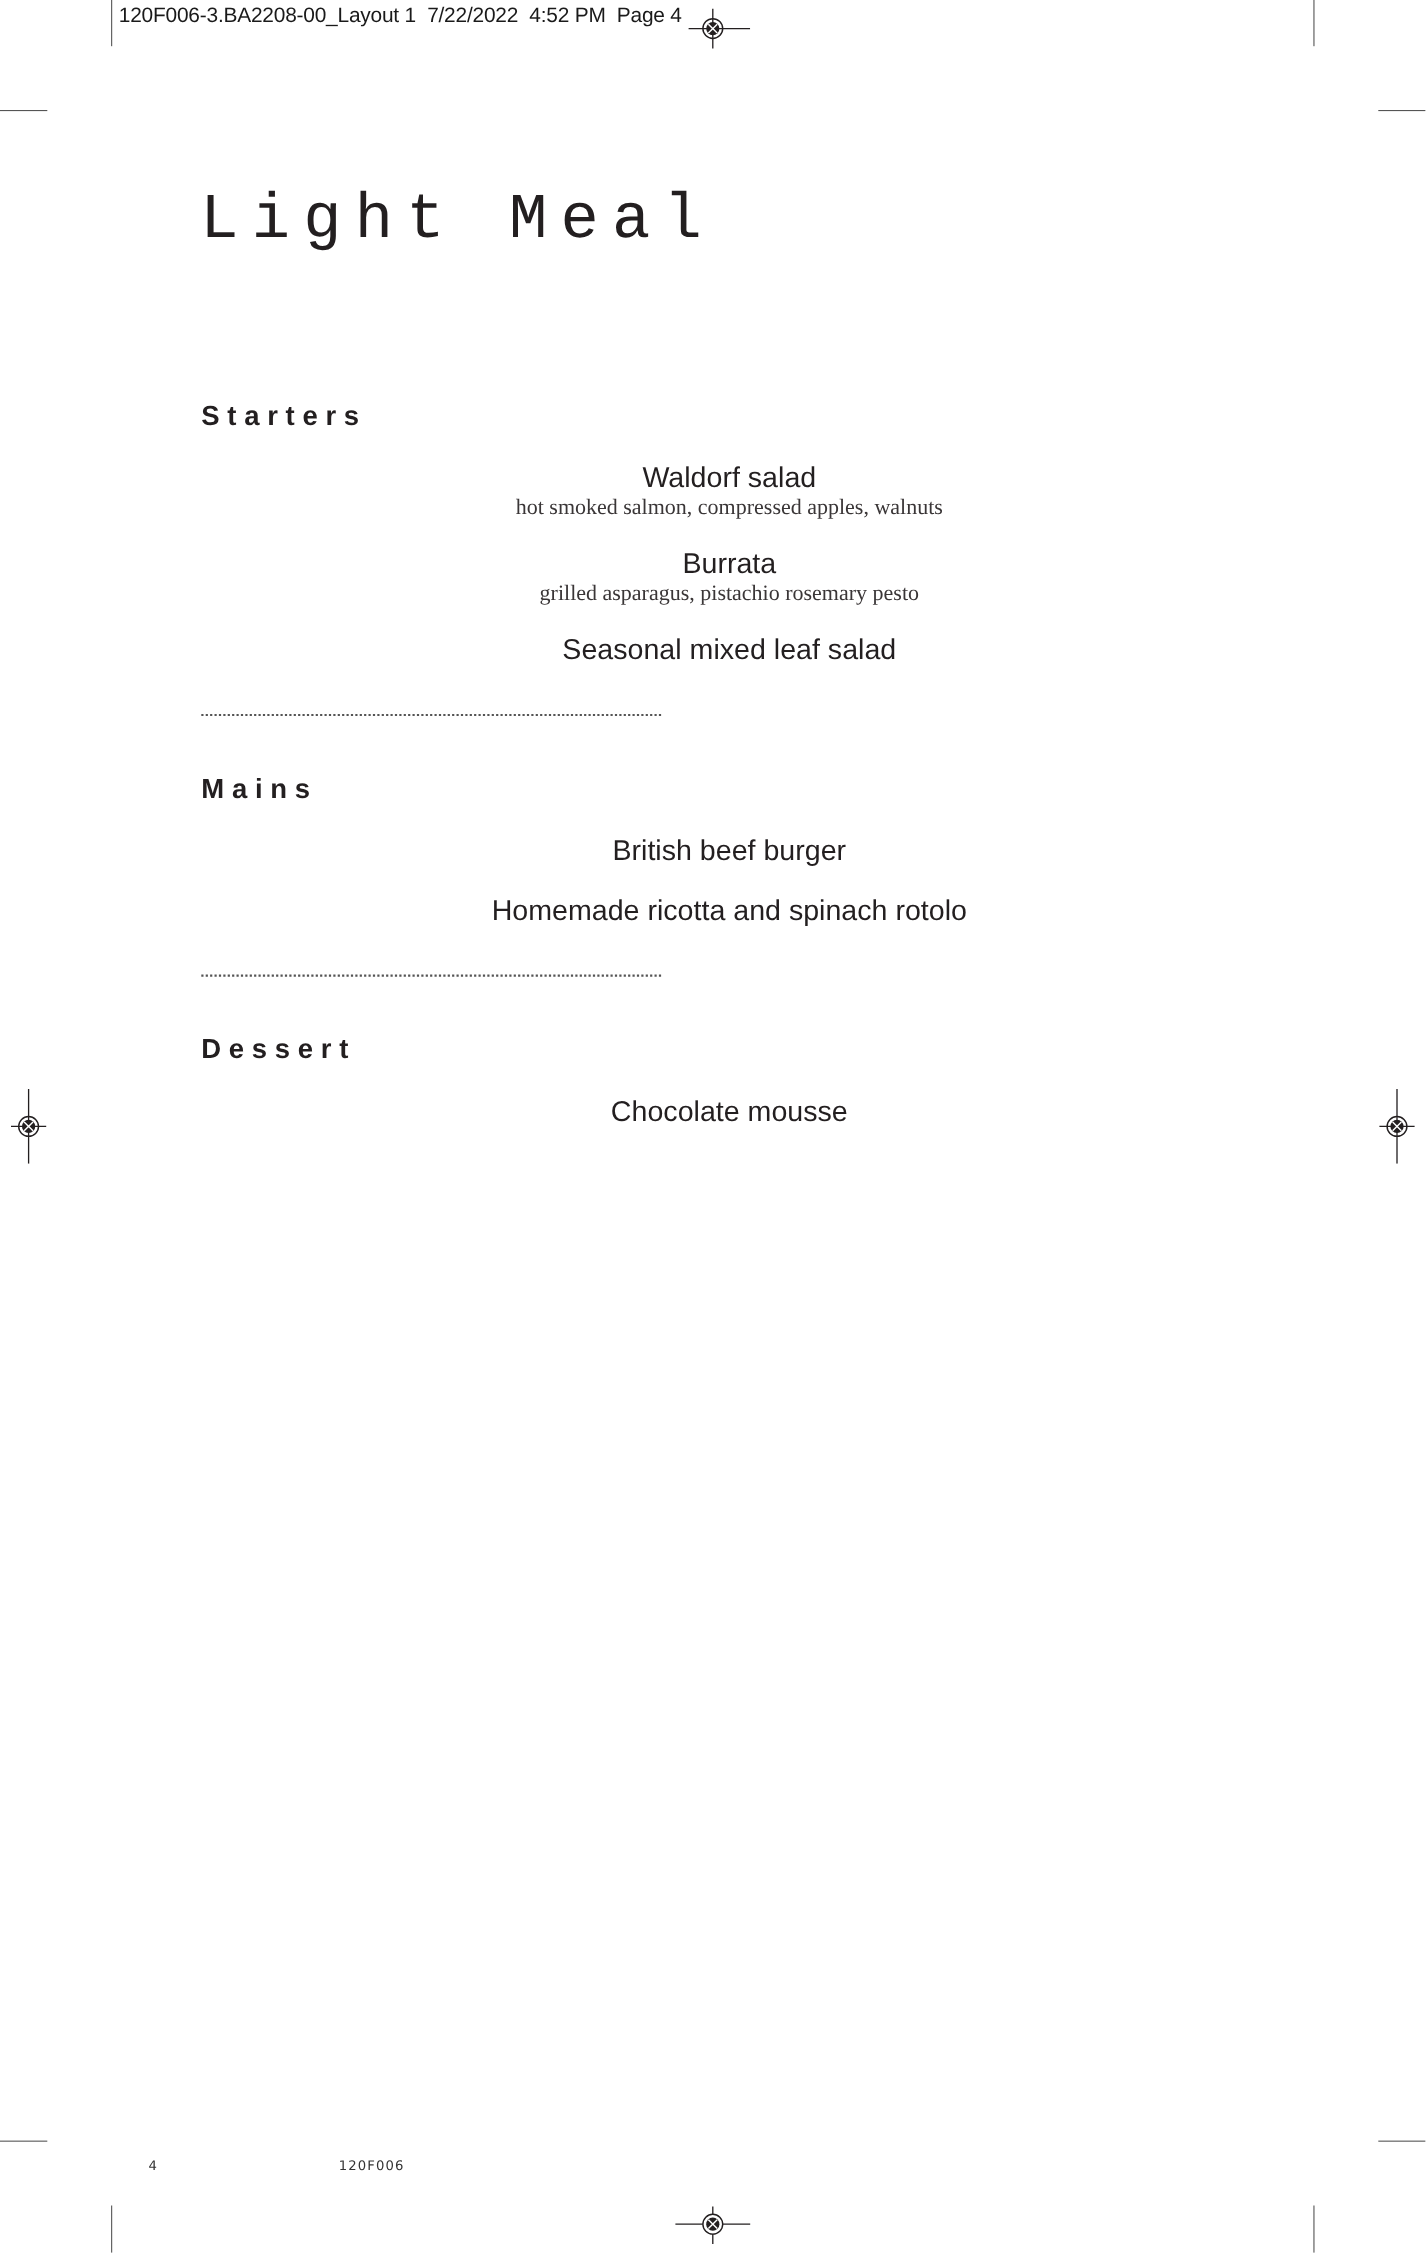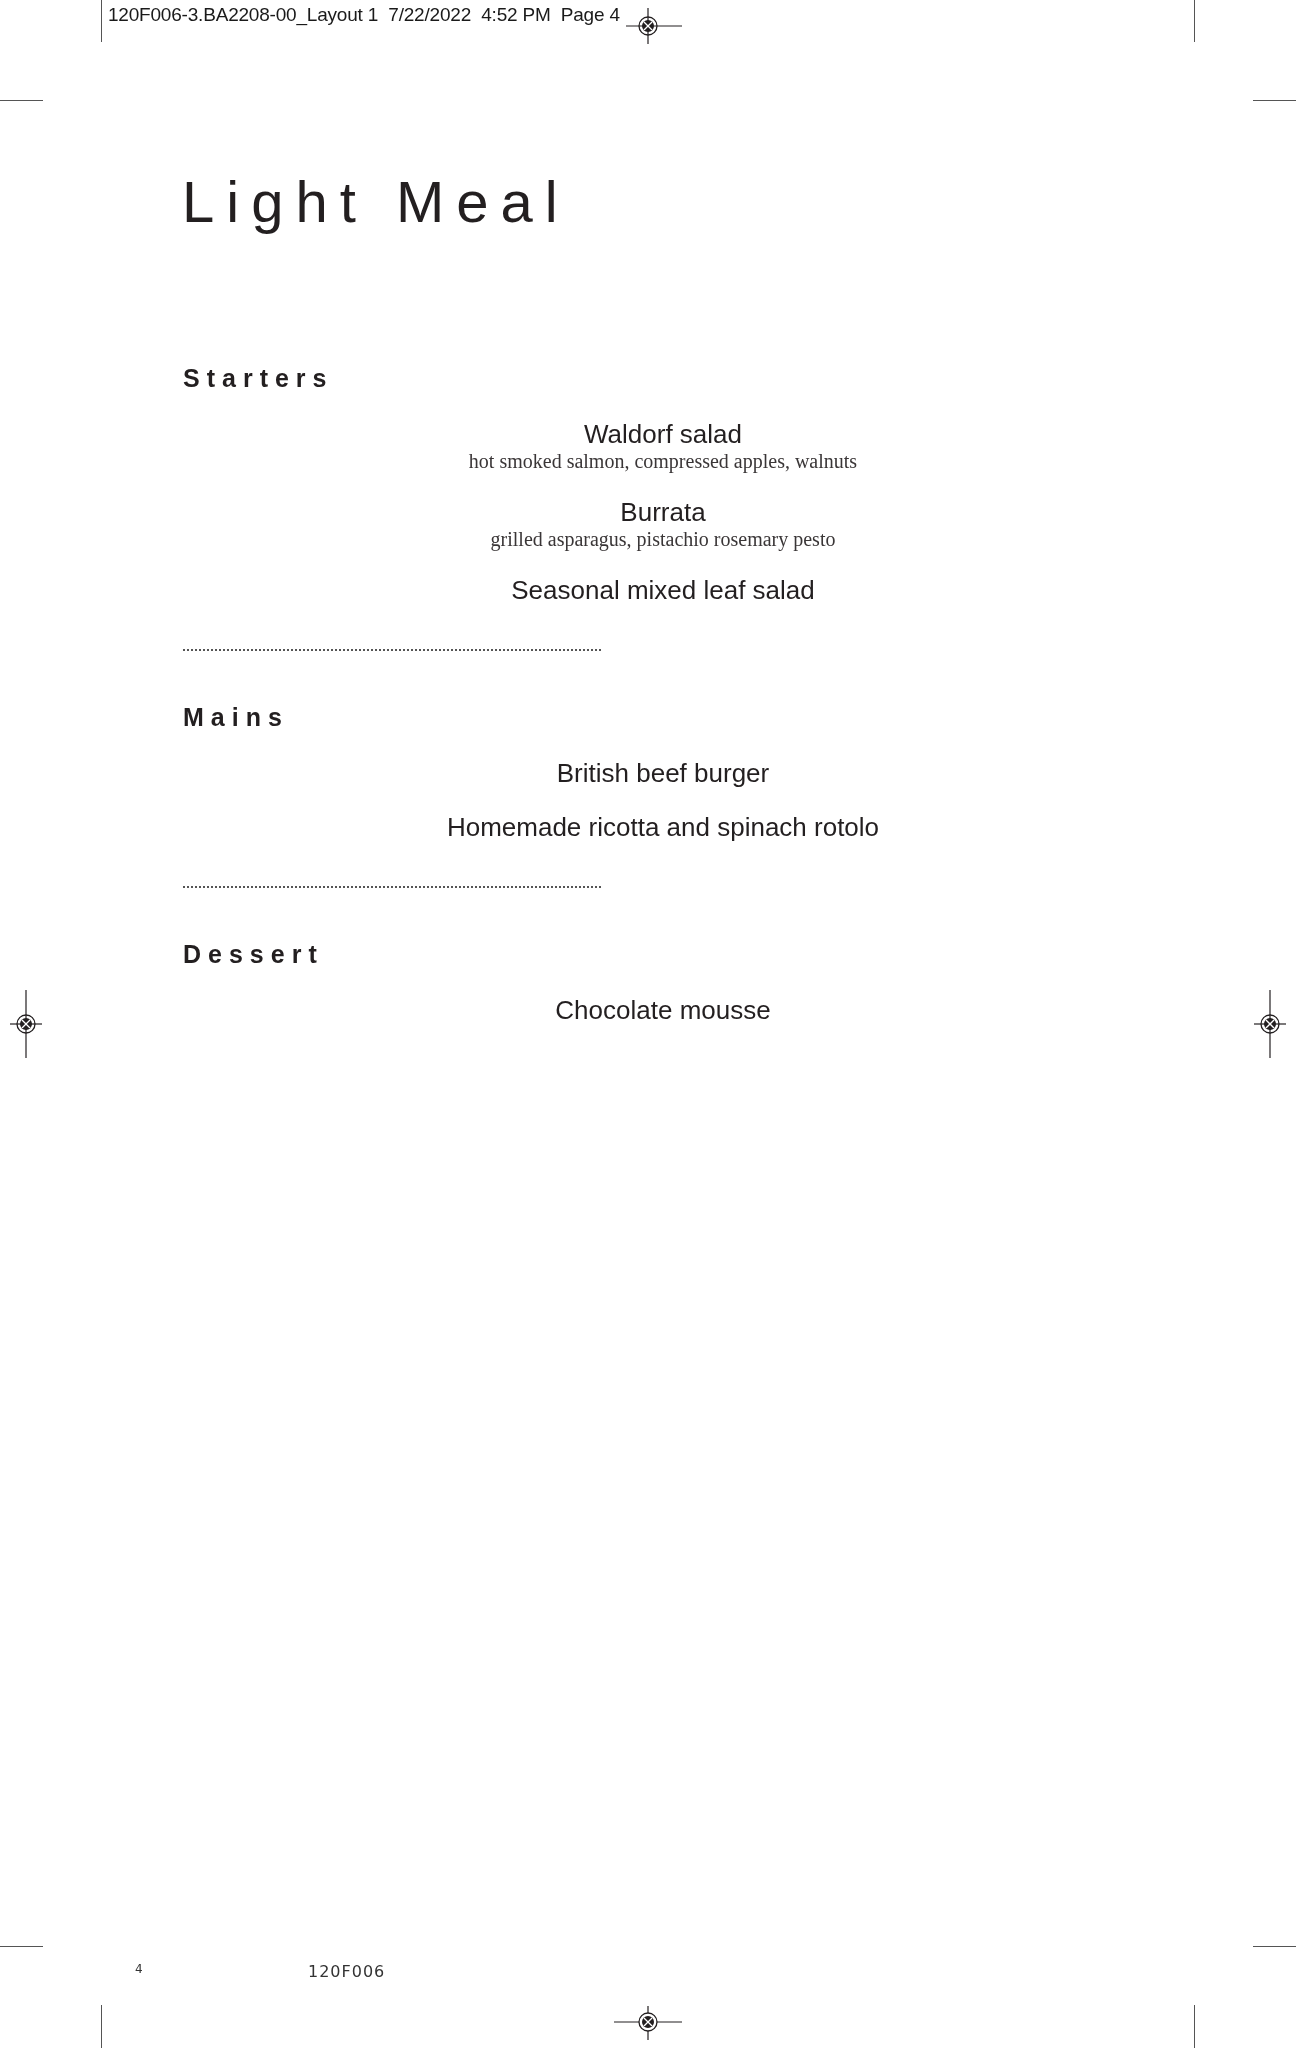--- a/index.html
+++ b/index.html
@@ -4,30 +4,30 @@
   <style>
     html, body { margin: 0; padding: 0; background: #ffffff; }
     body { width: 1296px; height: 2048px; position: relative; overflow: hidden;
            font-family: "DejaVu Sans", sans-serif; color: #231f20; }
     .abs { position: absolute; }
     .slug { left: 108px; top: 4px; font-family: "Liberation Sans", sans-serif; font-size: 19px;
             color: #1a1a1a; white-space: pre; letter-spacing: -0.2px; }
     .crop-v { position: absolute; width: 1px; background: #555; }
     .crop-h { position: absolute; height: 1px; background: #555; }
     .title { left: 182px; top: 168px; font-size: 58px; font-weight: 300; letter-spacing: 12px;
-             font-family: Liberation Sans, sans-serif; color: #231f20; text-align: center; }
+             font-family: Liberation Mono, monospace; color: #231f20; text-align: center; }
     .menu { left: 183px; top: 364px; width: 960px; }
     .section-heading { font-size: 25px; font-weight: bold; letter-spacing: 7px; margin: 0 0 26px 0;
                        color: #231f20; font-family: "Liberation Sans", sans-serif; }
     .item { margin-bottom: 24px; text-align: center; }
     .item-name { font-size: 26px; color: #231f20; font-family: "Liberation Sans", sans-serif; line-height: 30px; }
     .item-desc { font-size: 20px; color: #3a3637; font-family: Liberation Serif, serif; line-height: 24px; }
     .divider { width: 418px; border-top: 2px dotted #555; margin: 44px 0 52px 0; height: 0; }
     .footer-page { left: 135px; top: 1962px; font-size: 12px; color: #333; font-family: "DejaVu Sans", sans-serif; }
-    .footer-code { left: 308px; top: 1962px; font-size: 16px; color: #333; letter-spacing: 1px; font-family: "DejaVu Sans", sans-serif; }
+    .footer-code { left: 308px; top: 1962px; font-size: 12px; color: #333; letter-spacing: 1px; font-family: "DejaVu Sans", sans-serif; }
     .reg { position: absolute; }
   </style>
 </head>
 <body>
 
 <div class="abs slug"><span>120F006-3.BA2208-00_Layout 1</span>  <span>7/22/2022</span>  <span>4:52 PM</span>  <span>Page 4</span></div>
 
 <div class="crop-v" style="left:101px;top:0;height:42px;"></div>
 <div class="crop-h" style="left:0;top:100px;width:43px;"></div>
 <div class="crop-v" style="left:1194px;top:0;height:42px;"></div>

